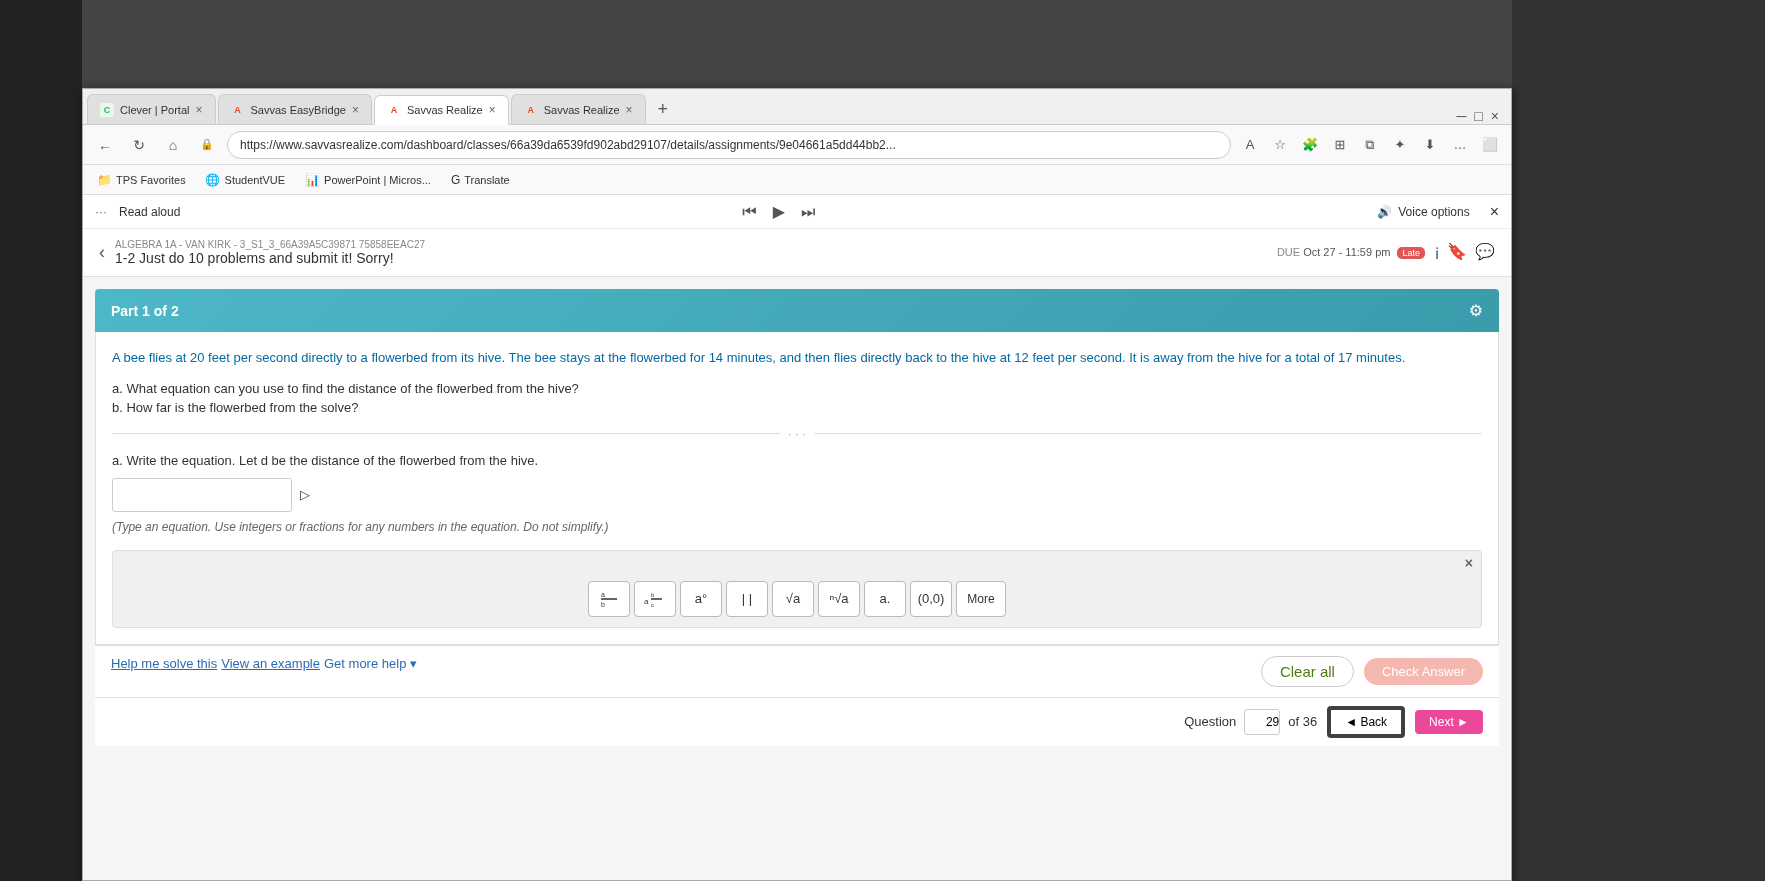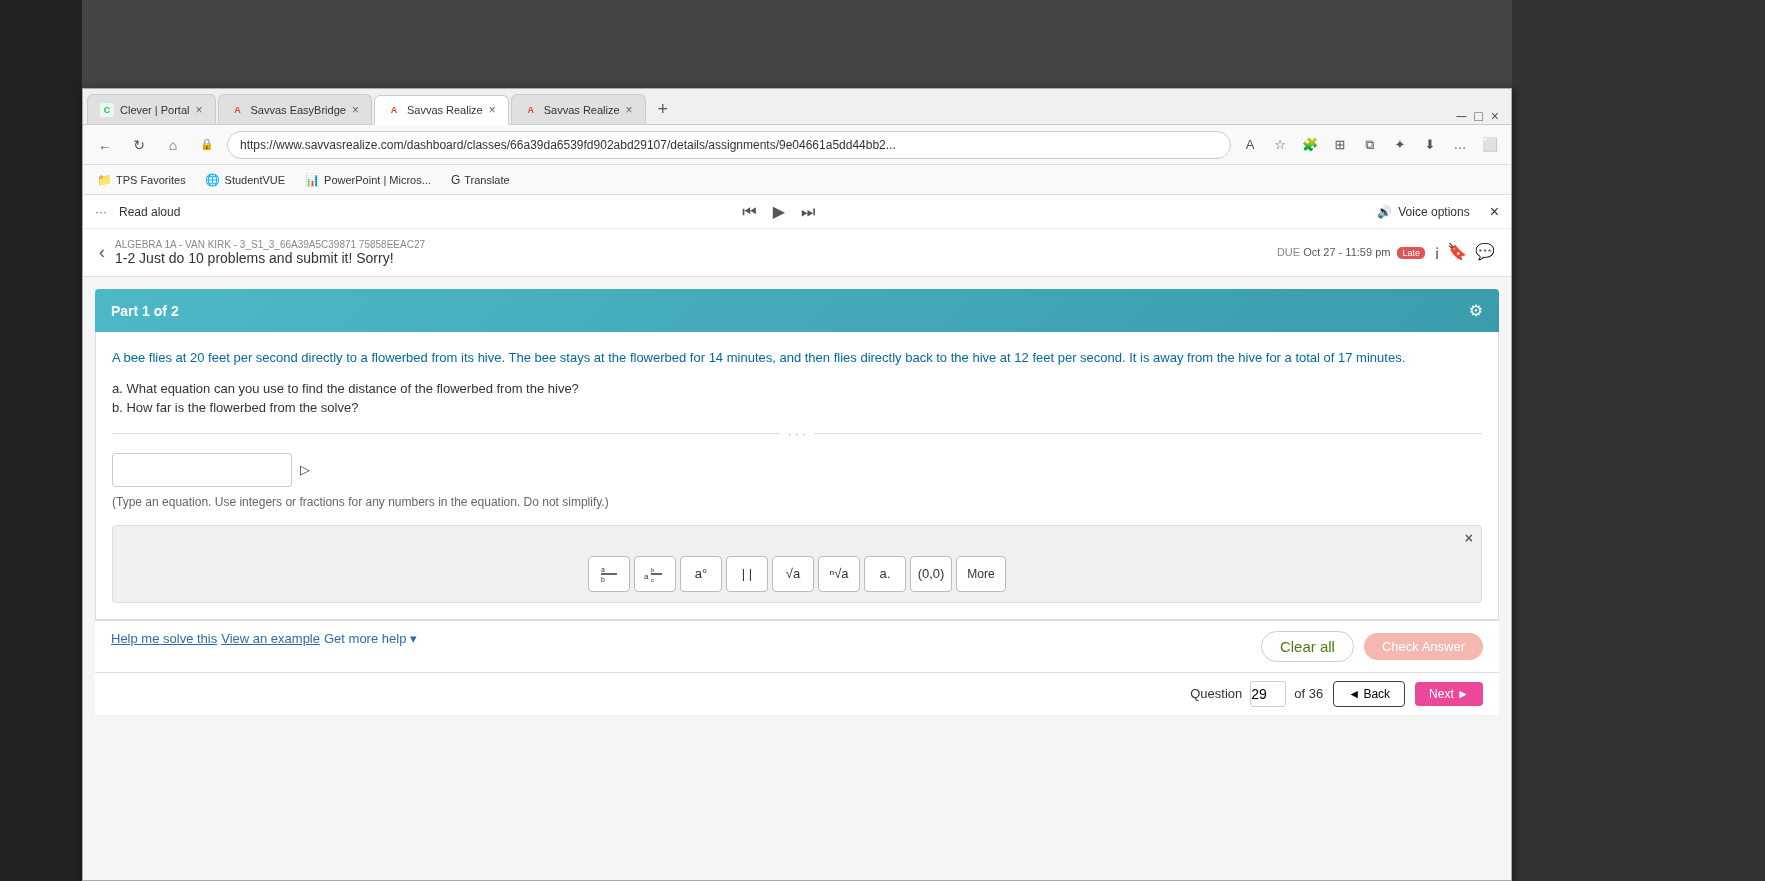--- a/index.html
+++ b/index.html
@@ -297,20 +297,21 @@
     }
     .cursor-indicator {
       font-size: 13px;
       color: #333;
     }
 
     .answer-hint {
       font-size: 12px;
       color: #666;
       margin-bottom: 16px;
+      font-style: italic;
     }
 
     
     .math-toolbar-wrapper {
       background: #f0f0f0;
       border: 1px solid #ddd;
       border-radius: 4px;
       margin-top: 8px;
     }
     .math-toolbar-close-row {
@@ -410,26 +411,26 @@
       gap: 8px;
       font-size: 13px;
       color: #333;
       margin-left: 32px;
     }
     .question-num-input {
       width: 36px;
       height: 26px;
       border: 1px solid #ccc;
       border-radius: 3px;
-      text-align: left;
-      font-size: 14px;
+      text-align: right;
+      font-size: 12px;
     }
     .nav-page-btn {
       padding: 5px 14px;
-      border: 1px solid #404040;
+      border: 4px solid #404040;
       border-radius: 4px;
       background: #fff;
       font-size: 12px;
       cursor: pointer;
       display: flex;
       align-items: center;
       gap: 4px;
     }
     .next-btn {
       background: #ec4899;
@@ -594,20 +595,21 @@
           <div class="question-part">a. What equation can you use to find the distance of the flowerbed from the hive?</div>
           <div class="question-part">b. How far is the flowerbed from the solve?</div>
         </div>
 
         <div class="divider-row">
           <div class="divider-line"></div>
           <span class="divider-dots">· · ·</span>
           <div class="divider-line"></div>
         </div>
 
+        <div class="sub-question">a. Write the equation. Let d be the distance of the flowerbed from the hive.</div>
 
         <div class="answer-box">
           <div class="answer-input-box"></div>
           <span class="cursor-indicator">▷</span>
         </div>
         <div class="answer-hint">(Type an equation. Use integers or fractions for any numbers in the equation. Do not simplify.)</div>
 
         <div class="math-toolbar-wrapper">
           <div class="math-toolbar-close-row">
             <span class="close-btn">×</span>

